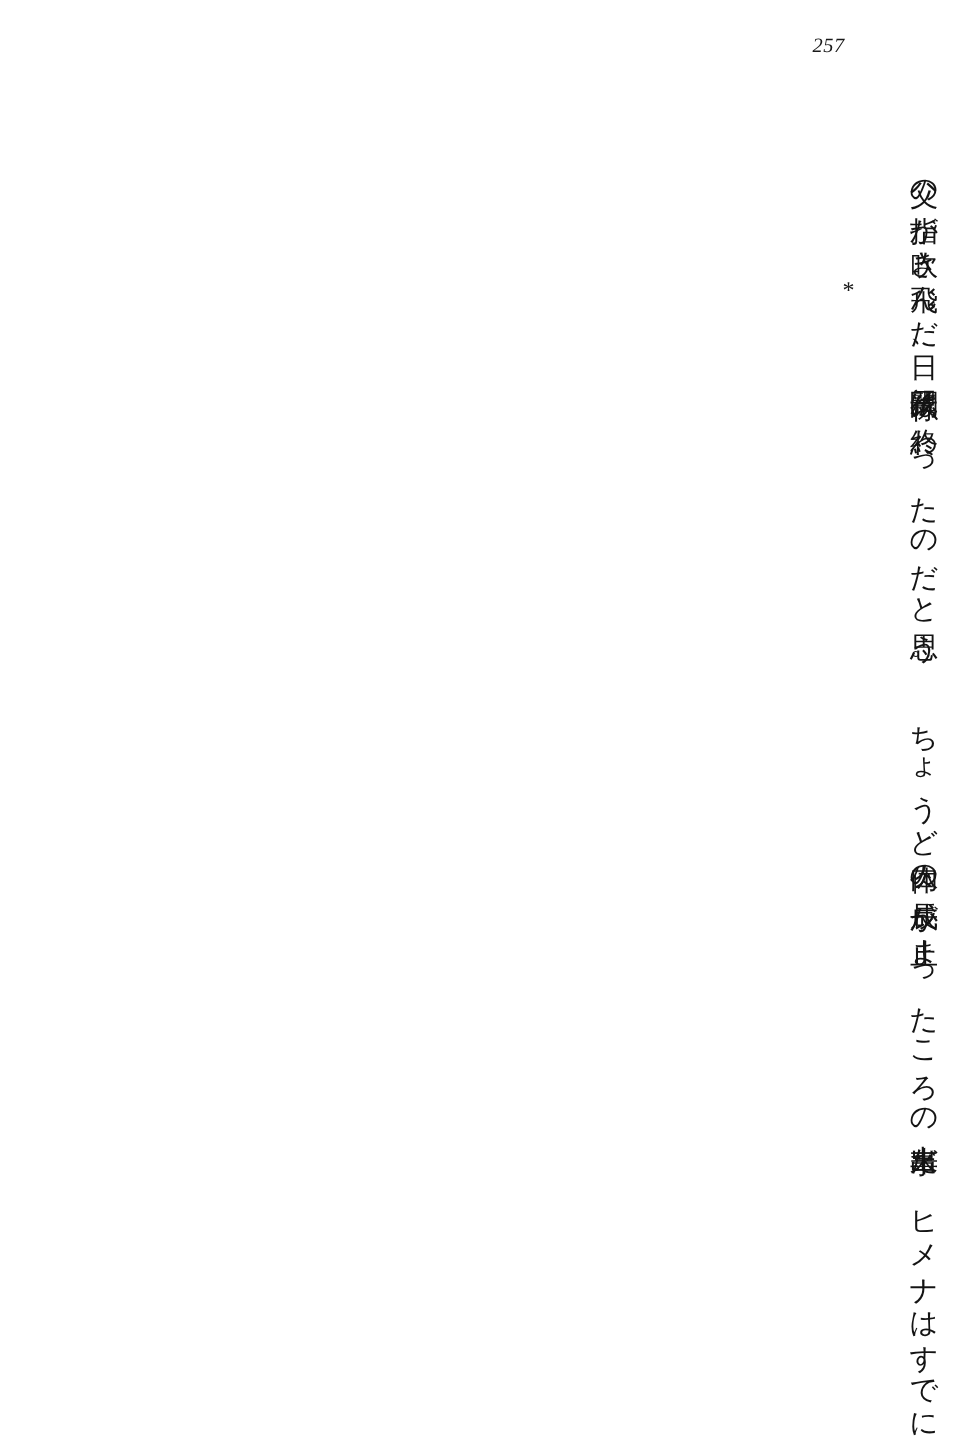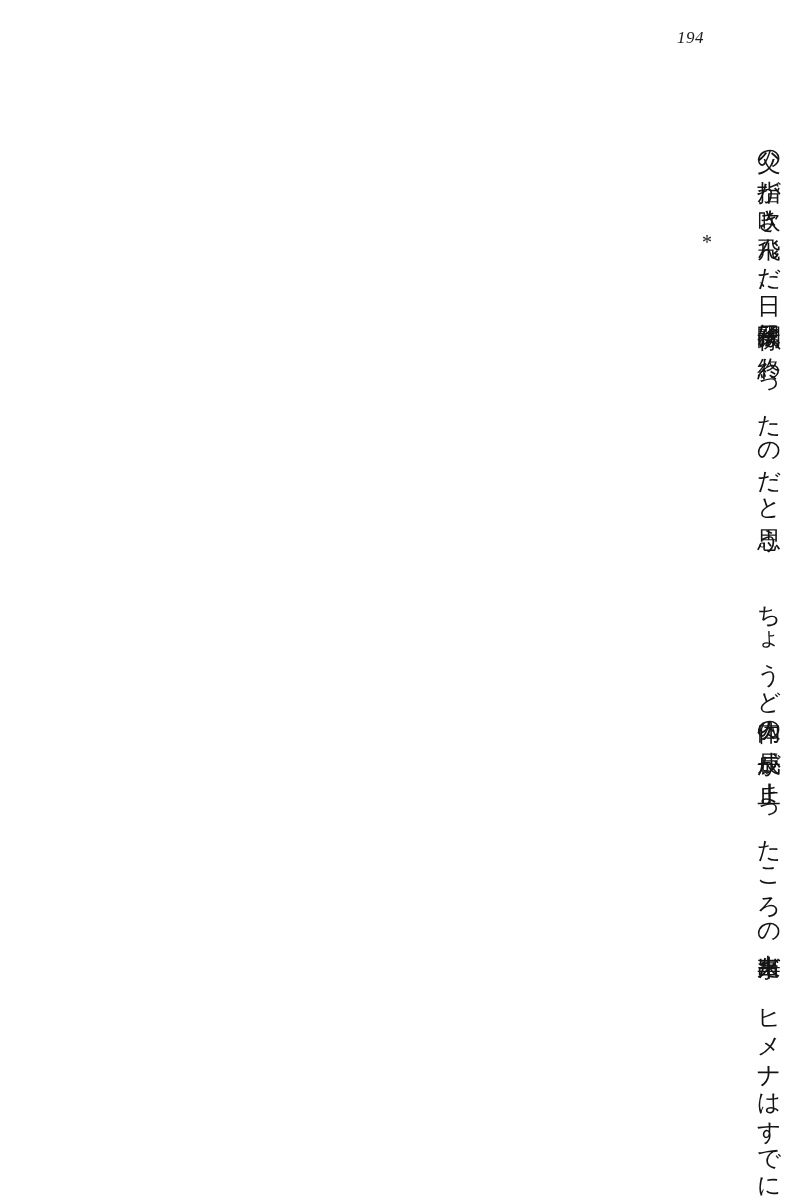--- a/index.html
+++ b/index.html
@@ -84,21 +84,21 @@
   }
   .line.indent-none {
     padding-top: 0;
   }
 </style>
 </head>
 <body>
 
 <div class="page">
 
-  <div class="page-number">194</div>
+  <div class="page-number">257</div>
 
   <div class="scene-break">*</div>
 
   <div class="body-text">
     <div class="line indent">父の指が吹き飛んだ日、親子関係は終わったのだと思う。</div>
     <div class="line indent">ちょうど肉体の成長が止まったころの出来事だ。</div>
     <div class="line indent-none">ヒメナはすでに隔世モンスターとして目覚めていた。</div>
 
   </div>
 

